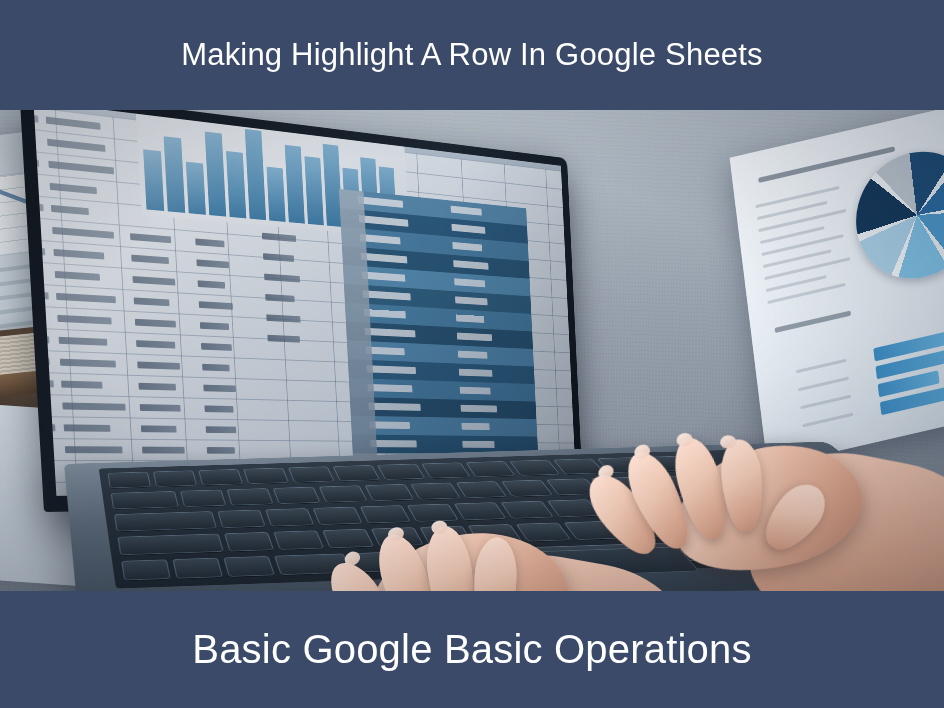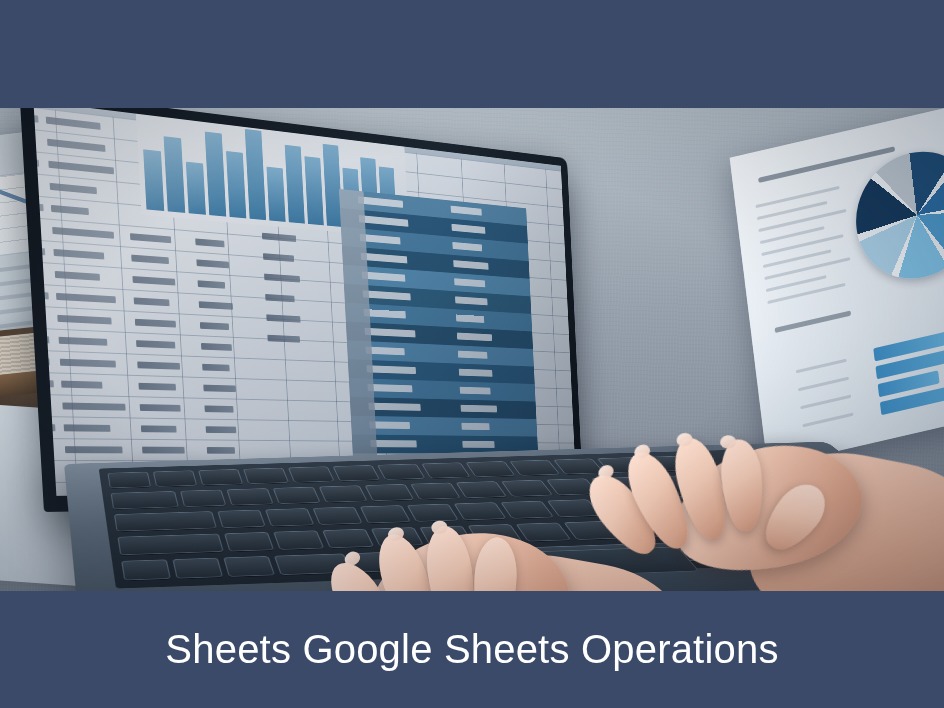--- a/index.html
+++ b/index.html
@@ -292,20 +292,23 @@
     position:absolute;left:0;top:0;width:944px;height:485px;
     background:radial-gradient(ellipse at 45% 45%, rgba(0,0,0,0) 45%, rgba(10,20,35,.30) 100%);
     pointer-events:none;z-index:30;
   }
 </style>
 </head>
 <body>
 
 <div class="poster">
 
+  <div class="banner banner-top">
+    <div class="banner-title">Making Highlight A Row In Google Sheets</div>
+  </div>
 
   <div class="photo">
 
     <div class="layer desk"></div>
     <div class="layer desk-grain"></div>
 
     <div class="layer paper-left">
       <div class="chartline"></div>
       <div class="textrow" style="top:132px;width:160px;"></div>
       <div class="textrow" style="top:146px;width:140px;"></div>
@@ -596,16 +599,16 @@
       <div class="nail" style="left:96px;top:20px;transform:rotate(-12deg);"></div>
       <div class="finger" style="left:132px;top:24px;width:44px;height:112px;transform:rotate(-2deg);"></div>
       <div class="nail" style="left:140px;top:18px;"></div>
       <div class="finger" style="left:176px;top:40px;width:42px;height:100px;transform:rotate(9deg);"></div>
     </div>
 
     <div class="vignette"></div>
   </div>
 
   <div class="banner banner-bottom">
-    <div class="banner-title">Sheets Google Sheets Operations</div>
+    <div class="banner-title">Basic Google Basic Operations</div>
   </div>
 
 </div>
 
 </body></html>

